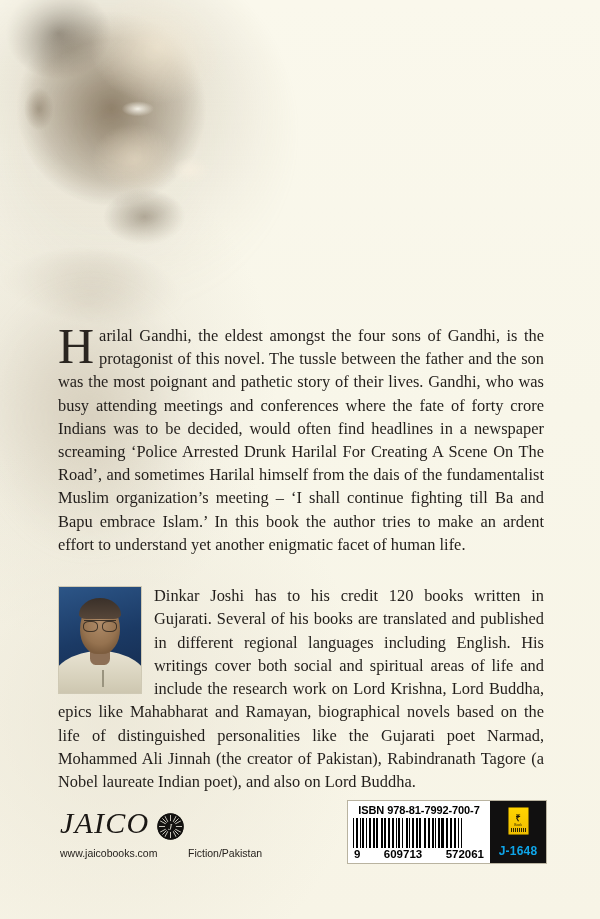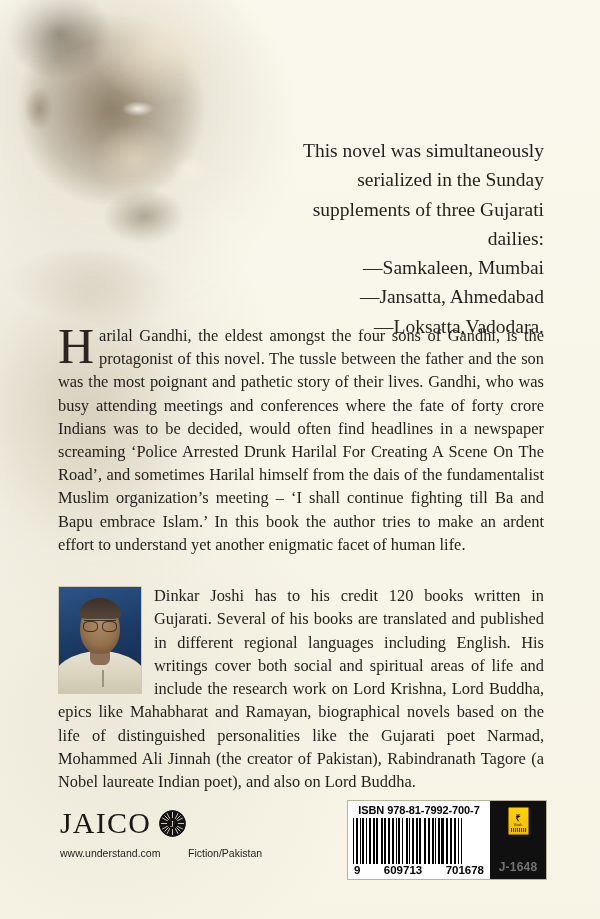--- a/index.html
+++ b/index.html
@@ -211,25 +211,26 @@
 
   
   .publisher {
     position: absolute;
     left: 60px;
     top: 806px;
     width: 260px;
   }
   .pub-wordmark {
     display: flex;
-    align-items: center;
+    align-items: flex-end;
     font-size: 30px;
     letter-spacing: 1.2px;
     color: #1a1714;
     font-family: "Liberation Serif", serif;
+    font-style: italic;
   }
   .pub-emblem {
     width: 27px;
     height: 27px;
     margin: 0 7px 0 8px;
     position: relative;
     flex: 0 0 auto;
   }
   .pub-emblem svg { display: block; }
   .pub-meta {
@@ -240,21 +241,21 @@
     color: #26221e;
   }
   .pub-site { width: 128px; }
 
   
   .barcode-block {
     position: absolute;
     left: 347px;
     top: 800px;
     width: 200px;
-    height: 80px;
+    height: 64px;
     display: flex;
     background: #ffffff;
     border: 1px solid #b9b3a0;
     box-sizing: border-box;
   }
   .barcode-main {
     flex: 1 1 auto;
     padding: 3px 5px 2px 5px;
     box-sizing: border-box;
     display: flex;
@@ -330,44 +331,36 @@
     left: 2px;
     right: 2px;
     bottom: 2px;
     height: 4px;
     background: repeating-linear-gradient(90deg, #2a2205 0 1px, transparent 1px 2px);
   }
   .jcode {
     font-family: "Liberation Sans", sans-serif;
     font-size: 12px;
     font-weight: bold;
-    color: #737373;
+    color: #0ea5e9;
     letter-spacing: 0.2px;
   }
 </style>
 </head>
 <body>
 
 <div class="cover">
 
   <div class="paper"></div>
 
   <div class="portrait">
     <div class="portrait-img"></div>
   </div>
   <div class="portrait-soft"></div>
 
-  <div class="blurb">
-    <span>This novel was simultaneously</span>
-    <span>serialized in the Sunday supplements</span>
-    <span>of three Gujarati dailies:</span>
-    <span class="daily">—Samkaleen, Mumbai</span>
-    <span class="daily">—Jansatta, Ahmedabad</span>
-    <span class="daily">—Loksatta,Vadodara.</span>
-  </div>
 
   <div class="body-copy">Harilal Gandhi, the eldest amongst the four sons of Gandhi, is the protagonist of this novel. The tussle between the father and the son was the most poignant and pathetic story of their lives. Gandhi, who was busy attending meetings and conferences where the fate of forty crore Indians was to be decided, would often find headlines in a newspaper screaming ‘Police Arrested Drunk Harilal For Creating A Scene On The Road’, and sometimes Harilal himself from the dais of the fundamentalist Muslim organization’s meeting – ‘I shall continue fighting till Ba and Bapu embrace Islam.’ In this book the author tries to make an ardent effort to understand yet another enigmatic facet of human life.</div>
 
   <div class="author-block">
     <div class="author-photo">
       <div class="ap-bg"></div>
       <div class="ap-shoulders"></div>
       <div class="ap-neck"></div>
       <div class="ap-head"></div>
       <div class="ap-hair"></div>
@@ -393,21 +386,21 @@
             <line x1="6" y1="15.5" x2="48" y2="38.5"></line>
             <line x1="6" y1="38.5" x2="48" y2="15.5"></line>
           </g>
           <circle cx="27" cy="27" r="11" fill="#141210"></circle>
           <circle cx="27" cy="27" r="25" fill="none" stroke="#141210" stroke-width="3"></circle>
           <text x="27" y="34" text-anchor="middle" font-family="Liberation Serif, serif" font-size="17" fill="#f7f5e8">J</text>
         </svg>
       </span>
     </div>
     <div class="pub-meta">
-      <span class="pub-site">www.understand.com</span>
+      <span class="pub-site">www.jaicobooks.com</span>
       <span>Fiction/Pakistan</span>
     </div>
   </div>
 
   <div class="barcode-block">
     <div class="barcode-main">
       <div class="isbn-text">ISBN 978-81-7992-700-7</div>
       <div class="bars">
           <span style="width: 1.4px; background: rgb(0, 0, 0); flex: 0 0 auto;"></span>
           <span style="width: 1.2px; background: transparent; flex: 0 0 auto;"></span>
@@ -468,21 +461,21 @@
           <span style="width: 1.7px; background: transparent; flex: 0 0 auto;"></span>
           <span style="width: 1.7px; background: rgb(0, 0, 0); flex: 0 0 auto;"></span>
           <span style="width: 2.5px; background: transparent; flex: 0 0 auto;"></span>
           <span style="width: 1.4px; background: rgb(0, 0, 0); flex: 0 0 auto;"></span>
           <span style="width: 1.2px; background: transparent; flex: 0 0 auto;"></span>
           <span style="width: 1.4px; background: rgb(0, 0, 0); flex: 0 0 auto;"></span>
         </div>
       <div class="barcode-digits">
         <span>9</span>
         <span>609713</span>
-        <span>701678</span>
+        <span>572061</span>
       </div>
     </div>
     <div class="barcode-side">
       <span class="price-tag">
         <span class="pt-glyph">₹</span>
         <span class="pt-sub">Book</span>
         <span class="pt-bar"></span>
       </span>
       <span class="jcode">J-1648</span>
     </div>

